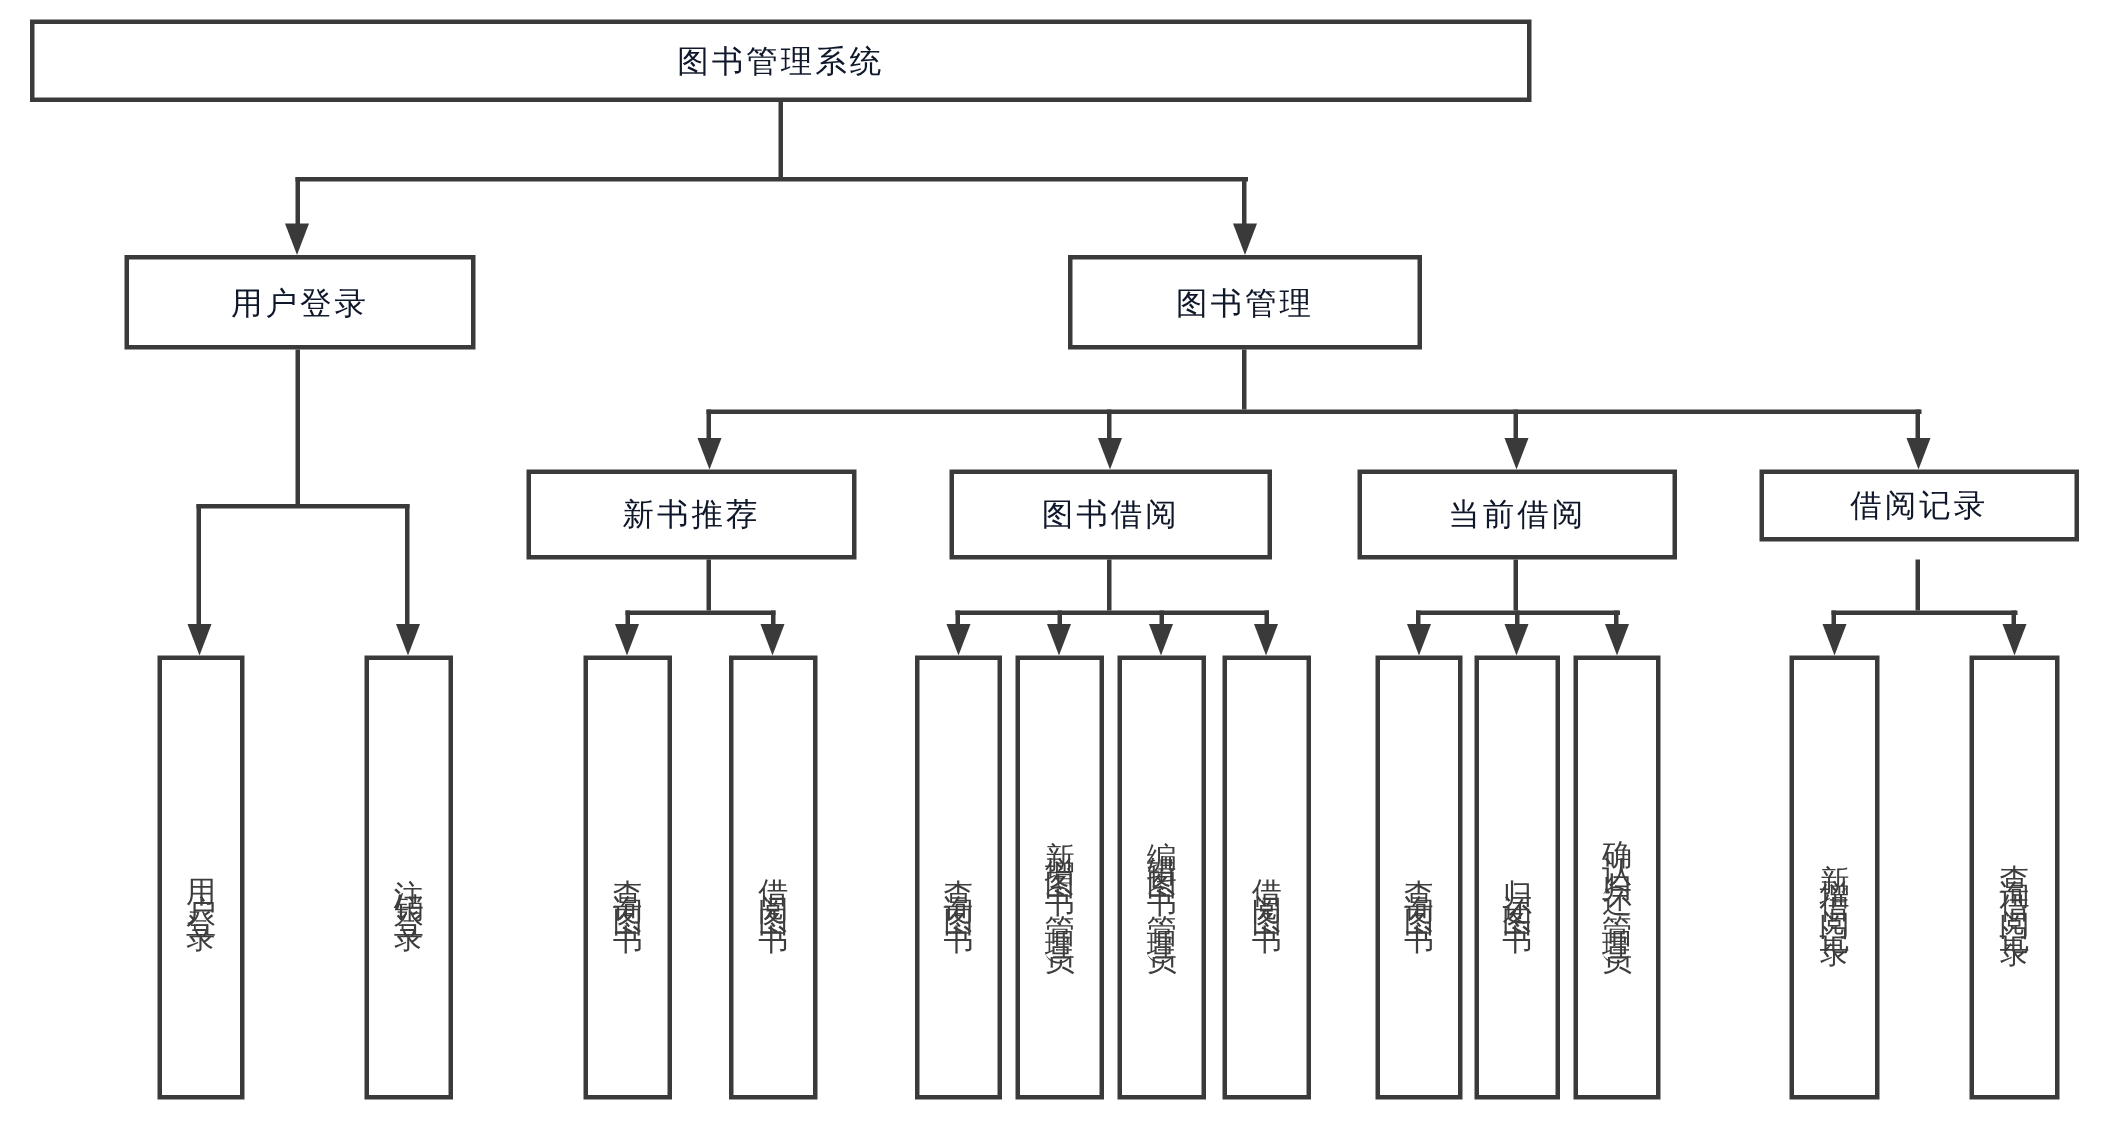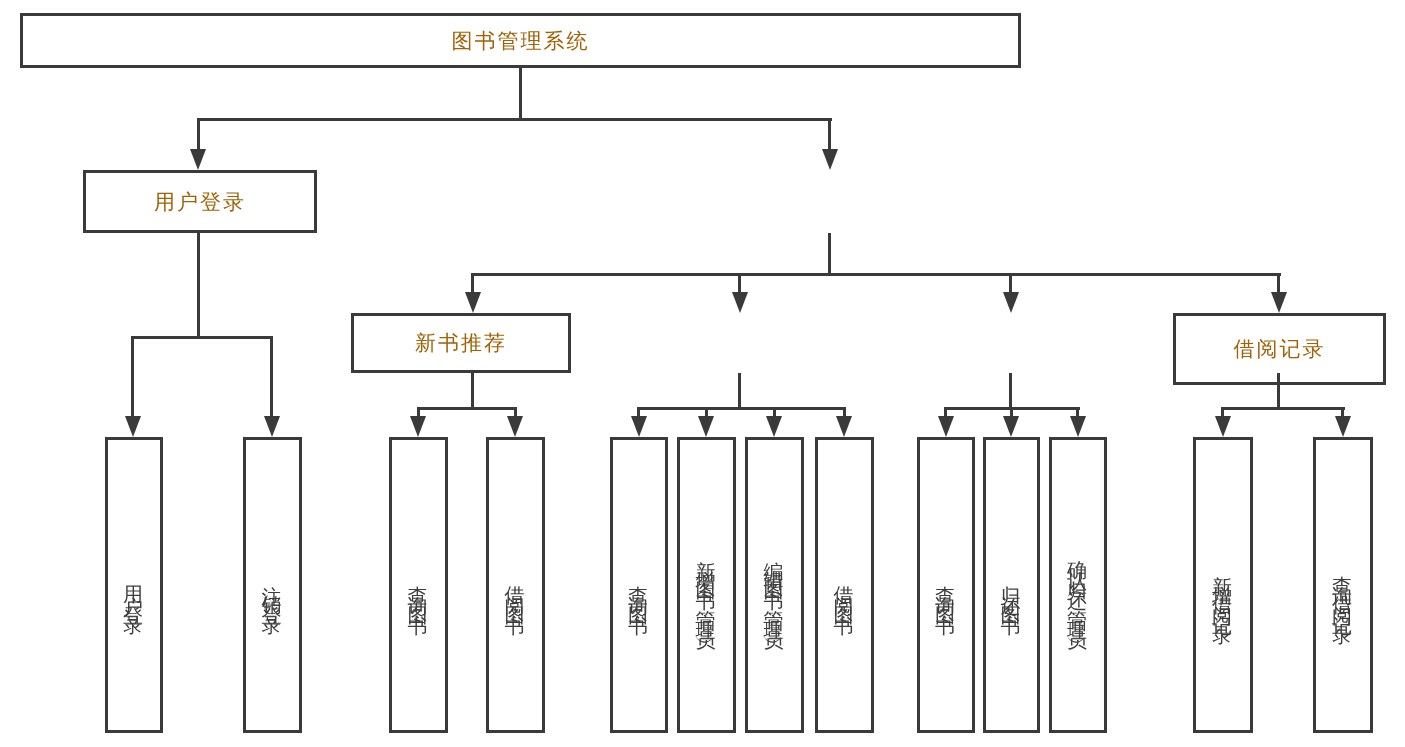--- a/index.html
+++ b/index.html
@@ -17,21 +17,21 @@
     box-sizing: border-box;
     border: 3px solid #3a3a3a;
     background: #ffffff;
     display: flex;
     align-items: center;
     justify-content: center;
   }
   .node .hlabel {
     font-size: 21px;
     letter-spacing: 2px;
-    color: #a16207;
+    color: #0f172a;
     white-space: nowrap;
   }
   .leaf .vlabel {
     writing-mode: vertical-rl;
     text-orientation: mixed;
     font-size: 20px;
     letter-spacing: 10px;
     margin-top: 10px;
     color: #3d3d3d;
     white-space: nowrap;
@@ -68,20 +68,23 @@
   <div class="vline" style="left:519px;top:67px;height:51px"></div>
   <div class="hline" style="left:197px;top:118px;width:635px"></div>
   <div class="vline" style="left:197px;top:118px;height:34px"></div>
   <div class="arrow" style="left:190px;top:149px"></div>
   <div class="vline" style="left:828px;top:118px;height:34px"></div>
   <div class="arrow" style="left:822px;top:149px"></div>
 
   <div class="node" style="left:83px;top:170px;width:234px;height:63px">
     <span class="hlabel">用户登录</span>
   </div>
+  <div class="node" style="left:712px;top:170px;width:236px;height:63px">
+    <span class="hlabel">图书管理</span>
+  </div>
 
   <div class="vline" style="left:197px;top:233px;height:103px"></div>
   <div class="hline" style="left:131px;top:336px;width:142px"></div>
   <div class="vline" style="left:131px;top:336px;height:83px"></div>
   <div class="arrow" style="left:125px;top:416px"></div>
   <div class="vline" style="left:270px;top:336px;height:83px"></div>
   <div class="arrow" style="left:264px;top:416px"></div>
 
   <div class="vline" style="left:828px;top:233px;height:40px"></div>
   <div class="hline" style="left:471px;top:273px;width:810px"></div>
@@ -90,21 +93,27 @@
   <div class="vline" style="left:738px;top:273px;height:22px"></div>
   <div class="arrow" style="left:732px;top:292px"></div>
   <div class="vline" style="left:1009px;top:273px;height:22px"></div>
   <div class="arrow" style="left:1003px;top:292px"></div>
   <div class="vline" style="left:1277px;top:273px;height:22px"></div>
   <div class="arrow" style="left:1271px;top:292px"></div>
 
   <div class="node" style="left:351px;top:313px;width:220px;height:60px">
     <span class="hlabel">新书推荐</span>
   </div>
-  <div class="node" style="left:1173px;top:313px;width:213px;height:72px">
+  <div class="node" style="left:633px;top:313px;width:215px;height:60px">
+    <span class="hlabel">图书借阅</span>
+  </div>
+  <div class="node" style="left:905px;top:313px;width:213px;height:60px">
+    <span class="hlabel">当前借阅</span>
+  </div>
+  <div class="node" style="left:1173px;top:313px;width:213px;height:48px">
     <span class="hlabel">借阅记录</span>
   </div>
 
   <div class="vline" style="left:471px;top:373px;height:34px"></div>
   <div class="hline" style="left:417px;top:407px;width:100px"></div>
   <div class="vline" style="left:417px;top:407px;height:12px"></div>
   <div class="arrow" style="left:410px;top:416px"></div>
   <div class="vline" style="left:514px;top:407px;height:12px"></div>
   <div class="arrow" style="left:507px;top:416px"></div>
 

